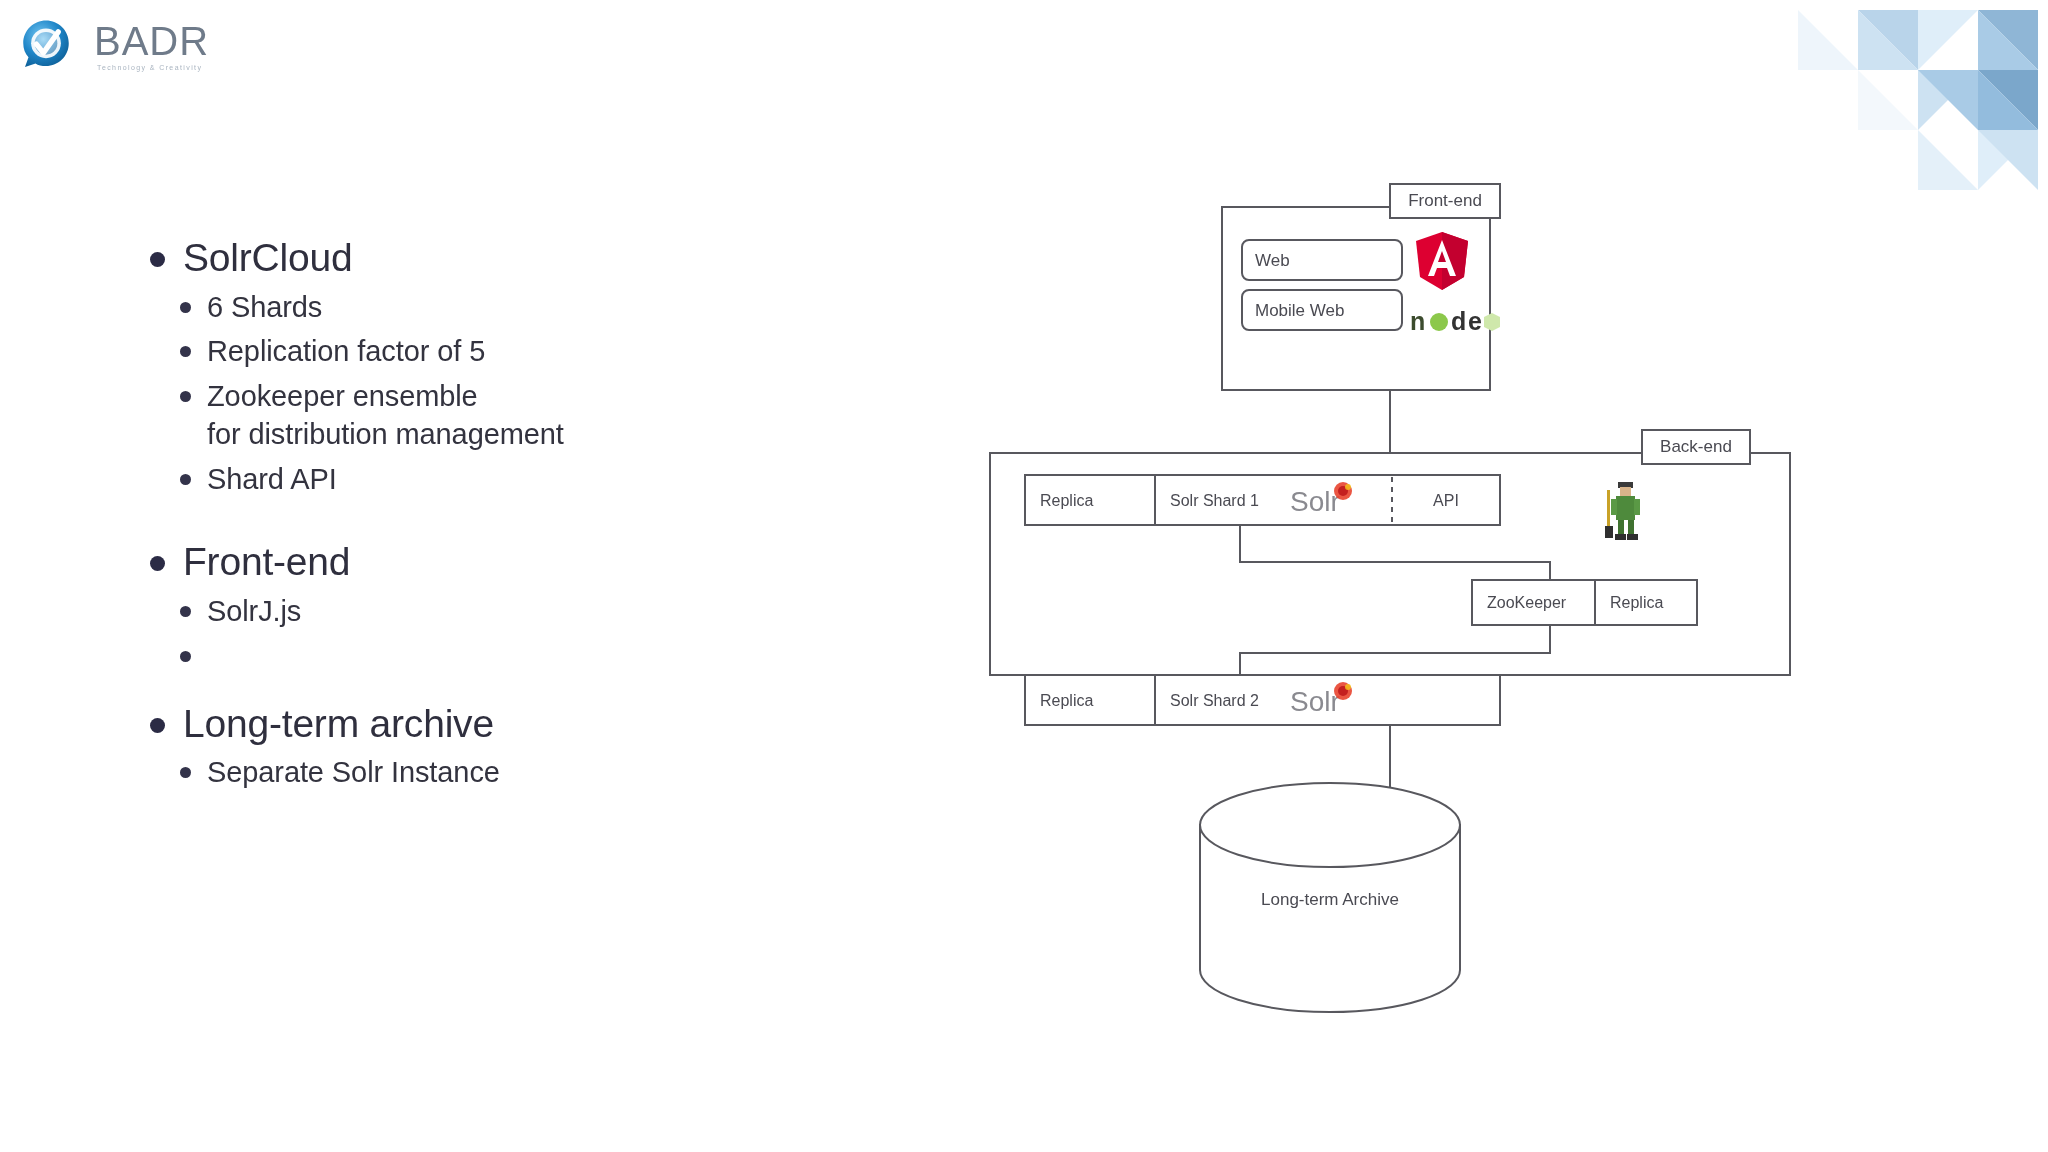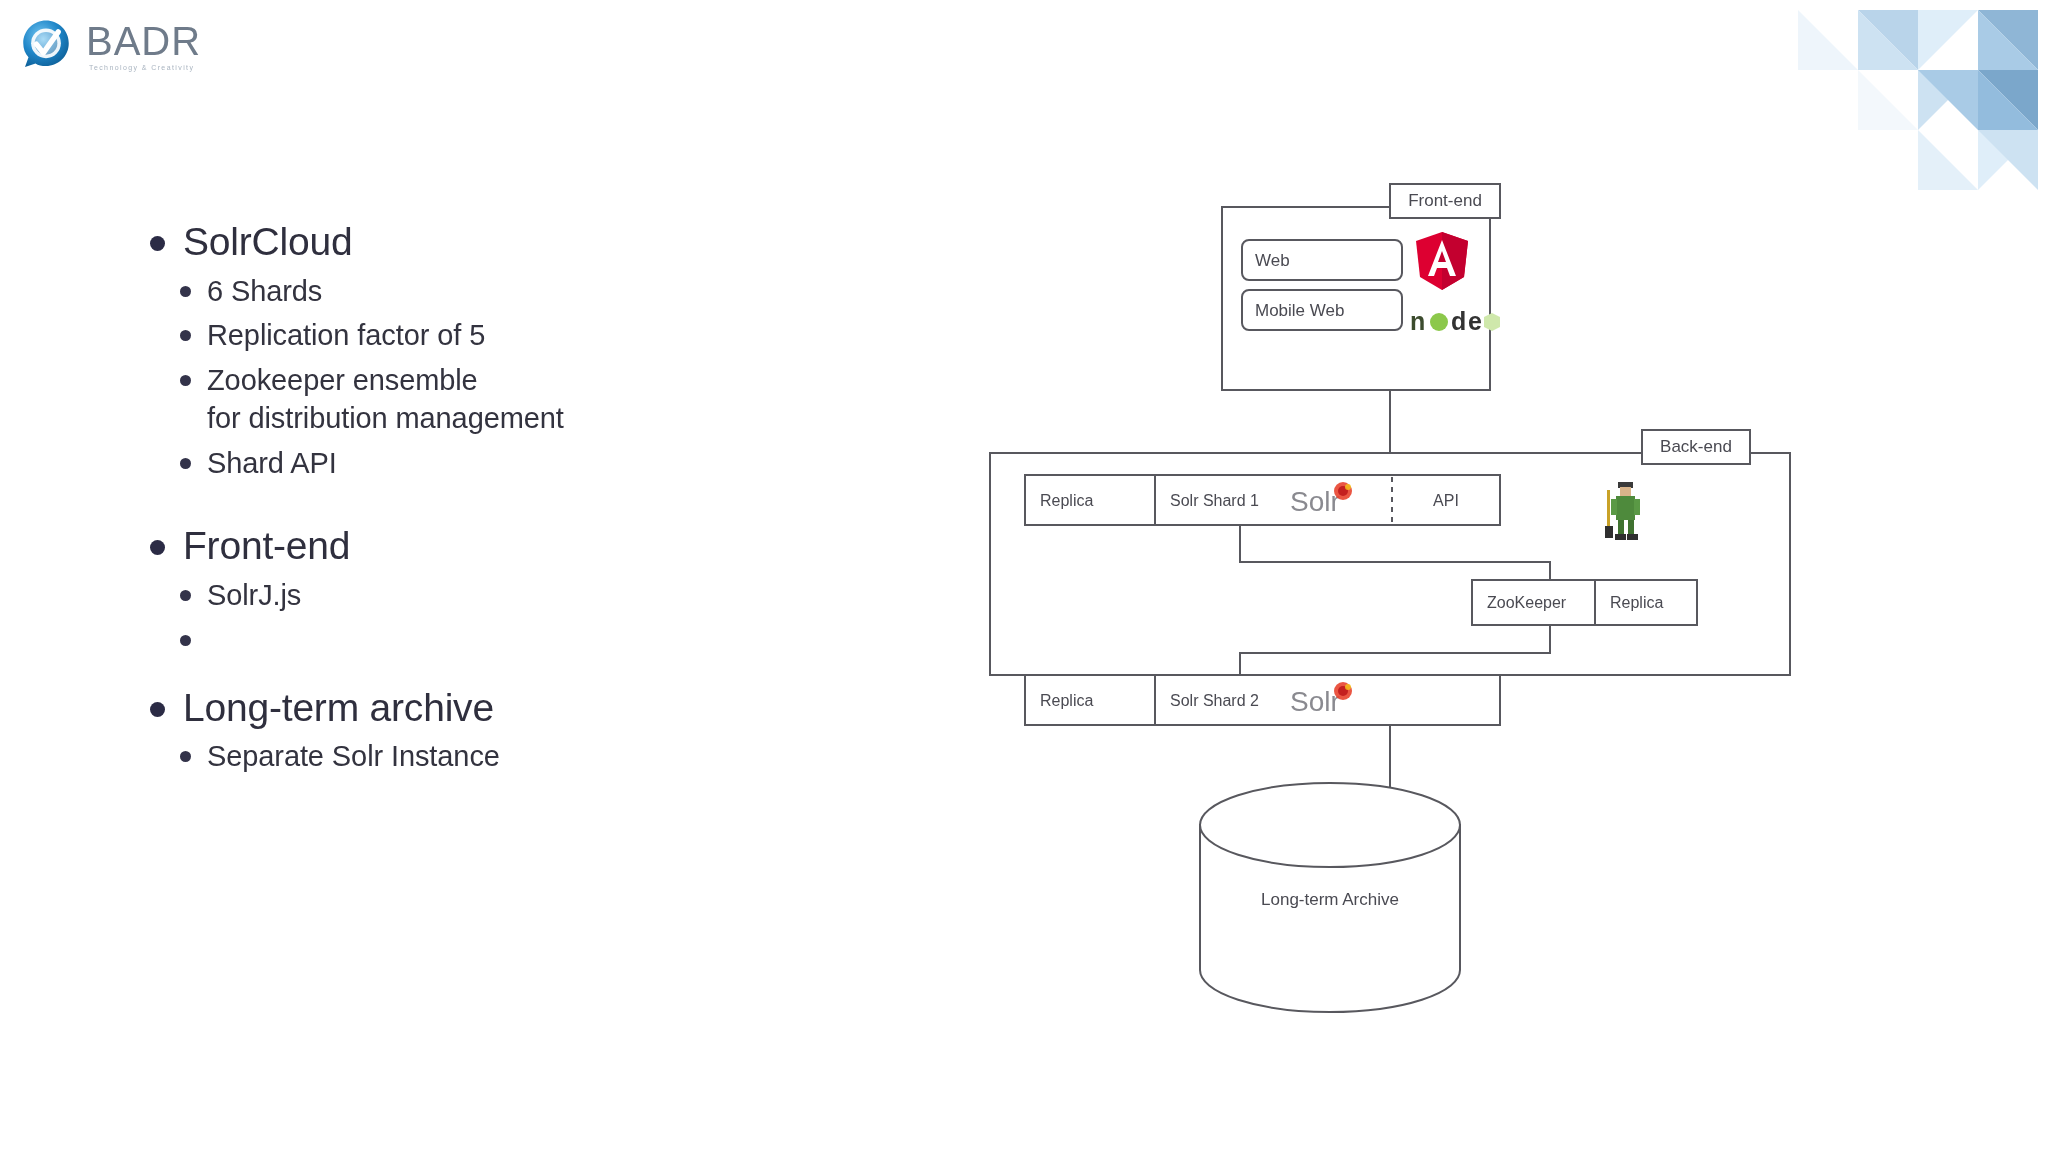--- a/index.html
+++ b/index.html
@@ -29,21 +29,21 @@
 
   
   .logo-wrap {
     position: absolute;
     left: 18px;
     top: 10px;
     width: 240px;
     height: 70px;
     display: flex;
     align-items: center;
-    gap: 12px;
+    gap: 20px;
   }
   .logo-mark { width: 56px; height: 56px; flex: 0 0 auto; }
   .logo-text-wrap {
     display: flex;
     flex-direction: column;
     justify-content: center;
     margin-top: 2px;
   }
   .logo-word {
     font-size: 40px;
@@ -57,21 +57,21 @@
     letter-spacing: 1.4px;
     color: #a9b4c0;
     margin-top: 3px;
     margin-left: 3px;
   }
 
   
   .content-left {
     position: absolute;
     left: 150px;
-    top: 220px;
+    top: 236px;
     width: 700px;
   }
   .group { margin-bottom: 4px; }
   .l1 {
     display: flex;
     align-items: flex-start;
     gap: 18px;
     margin-bottom: 8px;
   }
   .l1 .dot {

